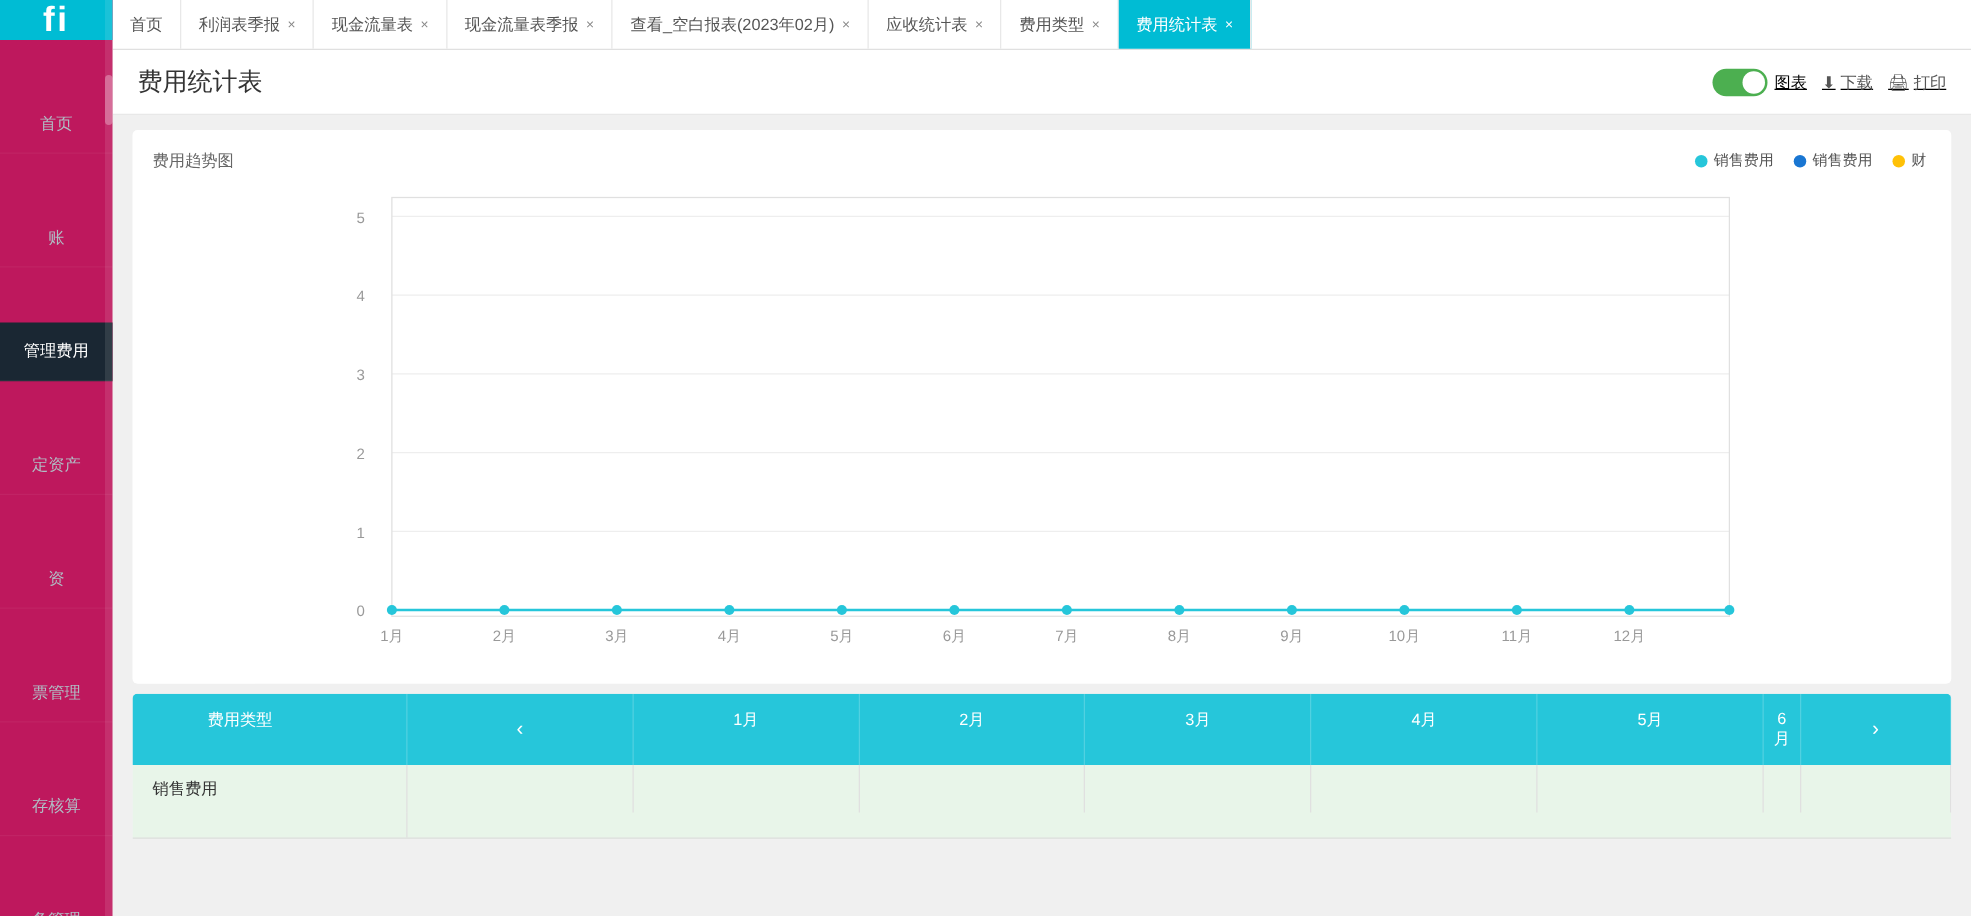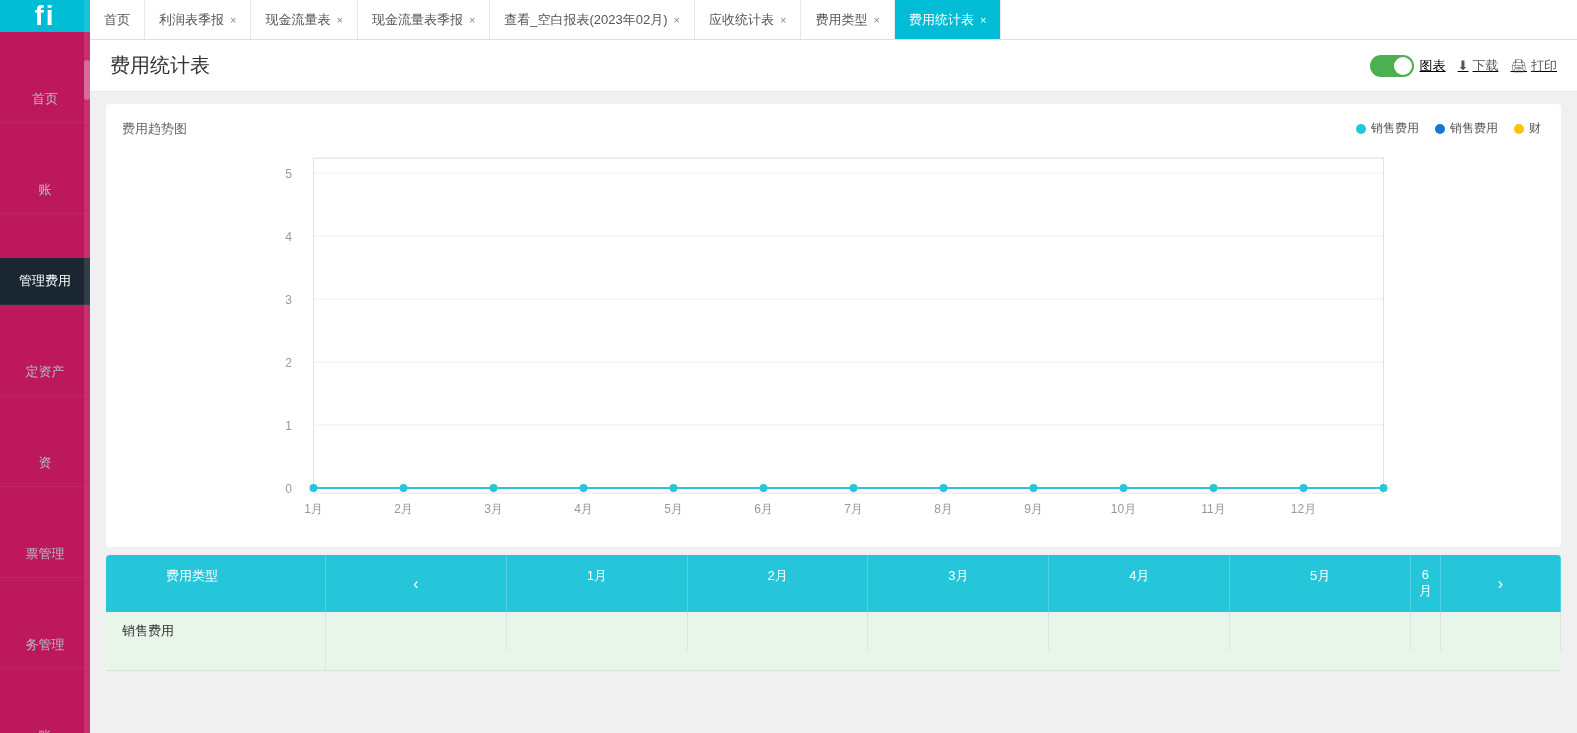--- a/index.html
+++ b/index.html
@@ -245,20 +245,21 @@
 <body>
 
 <div class="sidebar">
   <div class="sidebar-logo">fi</div>
   <div class="sidebar-item">首页</div>
   <div class="sidebar-item">账</div>
   <div class="sidebar-item active">管理费用</div>
   <div class="sidebar-item">定资产</div>
   <div class="sidebar-item">资</div>
   <div class="sidebar-item">票管理</div>
+  <div class="sidebar-item">存核算</div>
   <div class="sidebar-item">务管理</div>
   <div class="sidebar-item">账</div>
   <div class="sidebar-item">档管理</div>
   <div class="sidebar-scrollbar">
     <div class="sidebar-scrollbar-thumb"></div>
   </div>
 </div>
 
 <div class="main">
 

